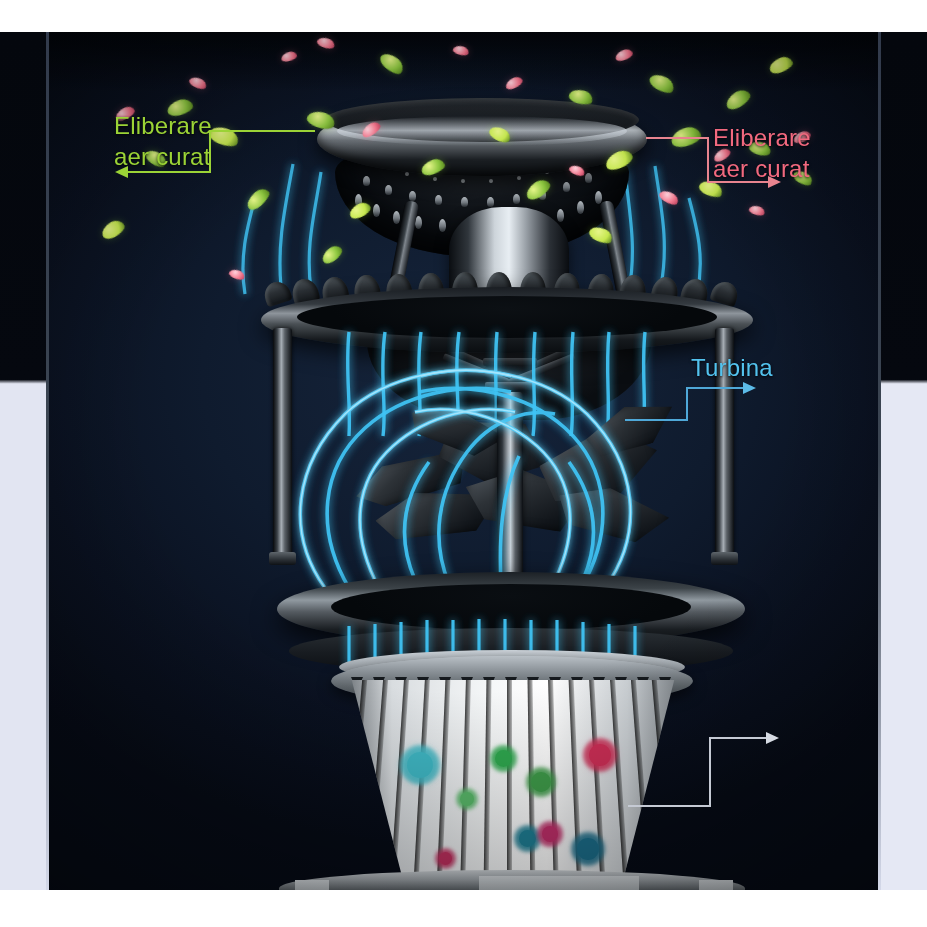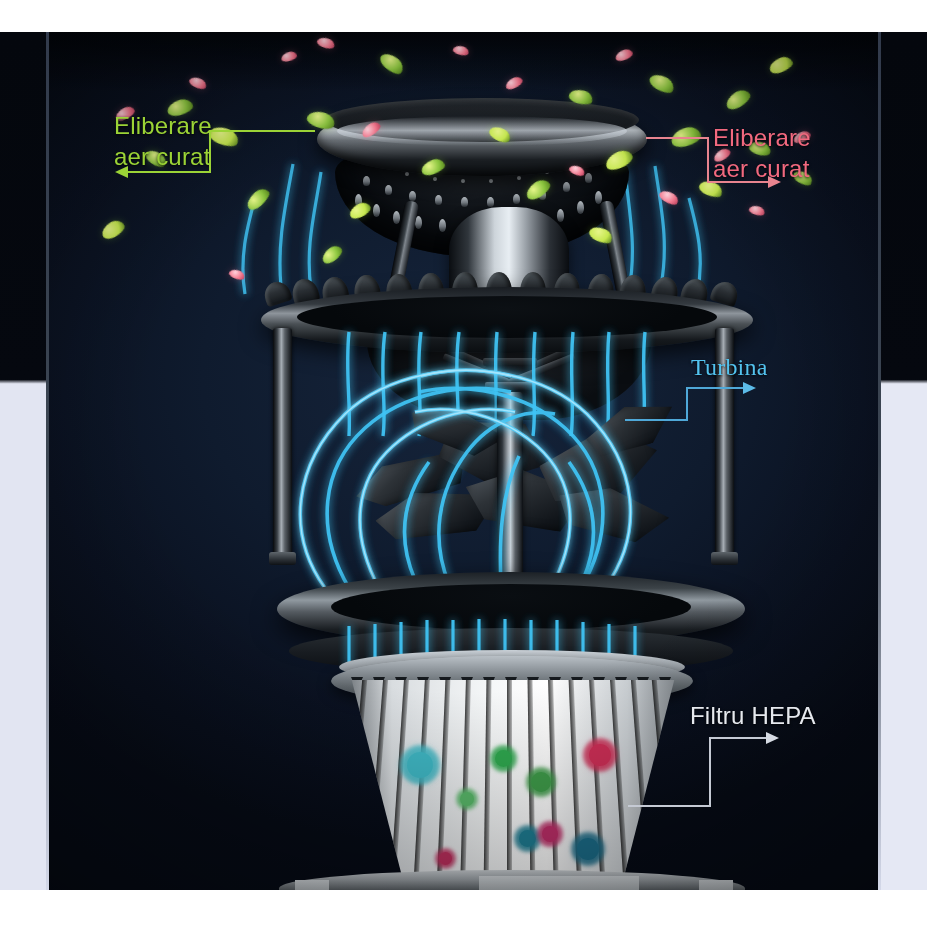--- a/index.html
+++ b/index.html
@@ -264,21 +264,21 @@
   .callout-text {
     position: absolute;
     font-size: 24px;
     line-height: 31px;
     letter-spacing: .2px;
     white-space: pre-line;
     text-shadow: 0 1px 3px rgba(0,0,0,.85);
   }
   .callout-text.green { color: #9bd336; }
   .callout-text.pink  { color: #f2697f; }
-  .callout-text.blue  { color: #53c3ef; font-family: Liberation Serif, serif; }
+  .callout-text.blue  { color: #53c3ef; }
   .callout-text.white { color: #e6e9ee; }
 
   .lead { position: absolute; }
   .lead svg { overflow: visible; display: block; }
 </style>
 </head>
 <body>
 
 <div id="root">
 
@@ -595,21 +595,20 @@
   </div>
 
   <div class="callout-text blue" style="left:691px; top:352px;">Turbina</div>
   <div class="lead" style="left:625px; top:378px;">
     <svg width="160" height="48" viewBox="0 0 160 48">
       <polyline points="0,42 62,42 62,10 118,10" fill="none" stroke="#4fa8d8" stroke-width="2"></polyline>
       <polygon points="118,4 131,10 118,16" fill="#5cbbe8"></polygon>
     </svg>
   </div>
 
-  <div class="callout-text white" style="left:690px; top:700px;">Filtru HEPA</div>
   <div class="lead" style="left:628px; top:728px;">
     <svg width="160" height="84" viewBox="0 0 160 84">
       <polyline points="0,78 82,78 82,10 138,10" fill="none" stroke="#c5cad4" stroke-width="2"></polyline>
       <polygon points="138,4 151,10 138,16" fill="#d6dbe3"></polygon>
     </svg>
   </div>
 
 </div>
 
 </body></html>

